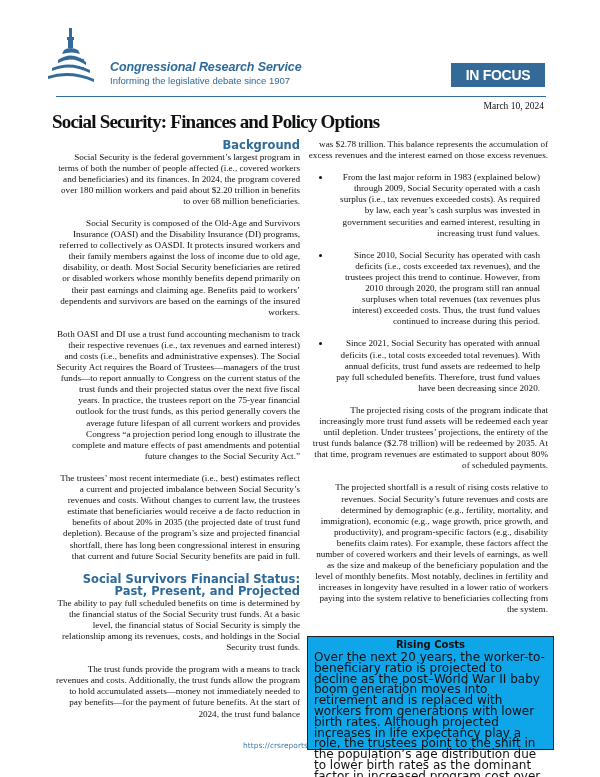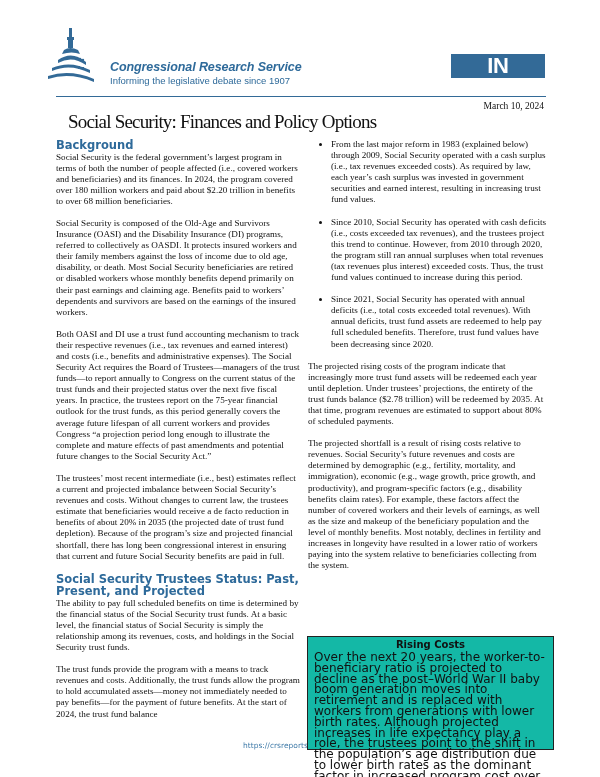--- a/index.html
+++ b/index.html
@@ -1,32 +1,32 @@
 <!DOCTYPE html>
 <html><head>
 <meta charset="utf-8">
 <style>
   html, body { margin:0; padding:0; background:#ffffff; }
   body { width:600px; height:777px; position:relative; overflow:hidden; font-family:"Liberation Serif", serif; color:#111; }
   .logo { position:absolute; left:48px; top:26px; width:48px; height:58px; }
   .brand-name { position:absolute; left:110px; top:60px; font-family:"Liberation Sans", sans-serif; font-weight:bold; font-style:italic; font-size:12.5px; color:#2e6a9a; letter-spacing:-0.1px; }
   .brand-tag { position:absolute; left:110px; top:75px; font-family:"Liberation Sans", sans-serif; font-size:9.5px; color:#2e6a9a; }
-  .infocus { position:absolute; left:451px; top:54px; width:94px; height:24px; background:#336a97; color:#fff; font-family:"Liberation Sans", sans-serif; font-weight:bold; font-size:22px; line-height:24px; text-align:center; letter-spacing:-0.3px; }
+  .infocus { position:absolute; left:451px; top:63px; width:94px; height:24px; background:#336a97; color:#fff; font-family:"Liberation Sans", sans-serif; font-weight:bold; font-size:14px; line-height:24px; text-align:center; letter-spacing:-0.3px; }
   .rule { position:absolute; left:56px; top:96px; width:490px; height:1px; background:#336a97; }
   .date { position:absolute; right:56px; top:101px; font-size:9.5px; }
-  .title { position:absolute; left:68px; top:111px; font-size:19px; font-weight:normal; letter-spacing:-0.8px; margin:0; }
-  .col { position:absolute; font-size:9.15px; line-height:11.1px; }
+  .title { position:absolute; left:52px; top:111px; font-size:19px; font-weight:bold; letter-spacing:-0.8px; margin:0; }
+  .col { position:absolute; font-size:9.15px; line-height:11.1px;text-align:right; }
   .col-left { left:56px; top:139px; width:244px; }
   .col-right { left:308px; top:139px; width:240px; }
   .col p { margin:0 0 11px 0; }
   h2 { font-family:"DejaVu Sans", sans-serif; color:#2e6a9a; font-size:11.5px; line-height:12.5px; margin:0; font-weight:bold; }
   ul { margin:0 0 11px 0; padding:0 0 0 23px; }
-  li { margin:0 0 11px 0; }
+  li { margin:0 8px 11px 0; }
   li::marker { font-size:9px; }
-  .sidebar { position:absolute; left:307px; top:636px; width:233px; height:106px; background:#14b8a6; border:1px solid #222; padding:2px 6px 4px 6px; font-family:"DejaVu Sans", sans-serif; }
+  .sidebar { position:absolute; left:307px; top:636px; width:233px; height:106px; background:#0ea5e9; border:1px solid #222; padding:2px 6px 4px 6px; font-family:"DejaVu Sans", sans-serif; }
   .sidebar h3 { margin:0 0 2px 0; font-size:10px; text-align:center; font-weight:bold; }
   .sidebar p { margin:0; font-size:12px; line-height:10.8px; }
   .footer-url { position:absolute; left:243px; top:741px; font-family:"DejaVu Sans", sans-serif; font-size:7.5px; color:#3f7aa8; z-index:0; }
   .sidebar { z-index:1; }
 </style>
 </head>
 <body>
 
 <svg class="logo" viewBox="0 0 48 58">
   <g fill="#336a97">
@@ -50,26 +50,27 @@
 <div class="rule"></div>
 <div class="date">March 10, 2024</div>
 <h1 class="title">Social Security: Finances and Policy Options</h1>
 
 <div class="col col-left">
   <h2>Background</h2>
   <p>Social Security is the federal government’s largest program in terms of both the number of people affected (i.e., covered workers and beneficiaries) and its finances. In 2024, the program covered over 180 million workers and paid about $2.20 trillion in benefits to over 68 million beneficiaries.</p>
   <p>Social Security is composed of the Old-Age and Survivors Insurance (OASI) and the Disability Insurance (DI) programs, referred to collectively as OASDI. It protects insured workers and their family members against the loss of income due to old age, disability, or death. Most Social Security beneficiaries are retired or disabled workers whose monthly benefits depend primarily on their past earnings and claiming age. Benefits paid to workers’ dependents and survivors are based on the earnings of the insured workers.</p>
   <p>Both OASI and DI use a trust fund accounting mechanism to track their respective revenues (i.e., tax revenues and earned interest) and costs (i.e., benefits and administrative expenses). The Social Security Act requires the Board of Trustees—managers of the trust funds—to report annually to Congress on the current status of the trust funds and their projected status over the next five fiscal years. In practice, the trustees report on the 75-year financial outlook for the trust funds, as this period generally covers the average future lifespan of all current workers and provides Congress “a projection period long enough to illustrate the complete and mature effects of past amendments and potential future changes to the Social Security Act.”</p>
   <p>The trustees’ most recent intermediate (i.e., best) estimates reflect a current and projected imbalance between Social Security’s revenues and costs. Without changes to current law, the trustees estimate that beneficiaries would receive a de facto reduction in benefits of about 20% in 2035 (the projected date of trust fund depletion). Because of the program’s size and projected financial shortfall, there has long been congressional interest in ensuring that current and future Social Security benefits are paid in full.</p>
-  <h2>Social Security Trustees Status: Past, Present, and Projected</h2>
+  <h2>Social Survivors Financial Status: Past, Present, and Projected</h2>
   <p>The ability to pay full scheduled benefits on time is determined by the financial status of the Social Security trust funds. At a basic level, the financial status of Social Security is simply the relationship among its revenues, costs, and holdings in the Social Security trust funds.</p>
   <p>The trust funds provide the program with a means to track revenues and costs. Additionally, the trust funds allow the program to hold accumulated assets—money not immediately needed to pay benefits—for the payment of future benefits. At the start of 2024, the trust fund balance</p>
 </div>
 
 <div class="col col-right">
+  <p>was $2.78 trillion. This balance represents the accumulation of excess revenues and the interest earned on those excess revenues.</p>
   <ul>
     <li>From the last major reform in 1983 (explained below) through 2009, Social Security operated with a cash surplus (i.e., tax revenues exceeded costs). As required by law, each year’s cash surplus was invested in government securities and earned interest, resulting in increasing trust fund values.</li>
     <li>Since 2010, Social Security has operated with cash deficits (i.e., costs exceeded tax revenues), and the trustees project this trend to continue. However, from 2010 through 2020, the program still ran annual surpluses when total revenues (tax revenues plus interest) exceeded costs. Thus, the trust fund values continued to increase during this period.</li>
     <li>Since 2021, Social Security has operated with annual deficits (i.e., total costs exceeded total revenues). With annual deficits, trust fund assets are redeemed to help pay full scheduled benefits. Therefore, trust fund values have been decreasing since 2020.</li>
   </ul>
   <p>The projected rising costs of the program indicate that increasingly more trust fund assets will be redeemed each year until depletion. Under trustees’ projections, the entirety of the trust funds balance ($2.78 trillion) will be redeemed by 2035. At that time, program revenues are estimated to support about 80% of scheduled payments.</p>
   <p>The projected shortfall is a result of rising costs relative to revenues. Social Security’s future revenues and costs are determined by demographic (e.g., fertility, mortality, and immigration), economic (e.g., wage growth, price growth, and productivity), and program-specific factors (e.g., disability benefits claim rates). For example, these factors affect the number of covered workers and their levels of earnings, as well as the size and makeup of the beneficiary population and the level of monthly benefits. Most notably, declines in fertility and increases in longevity have resulted in a lower ratio of workers paying into the system relative to beneficiaries collecting from the system.</p>
 </div>
 
 <div class="footer-url">https://crsreports.congress.gov</div>

